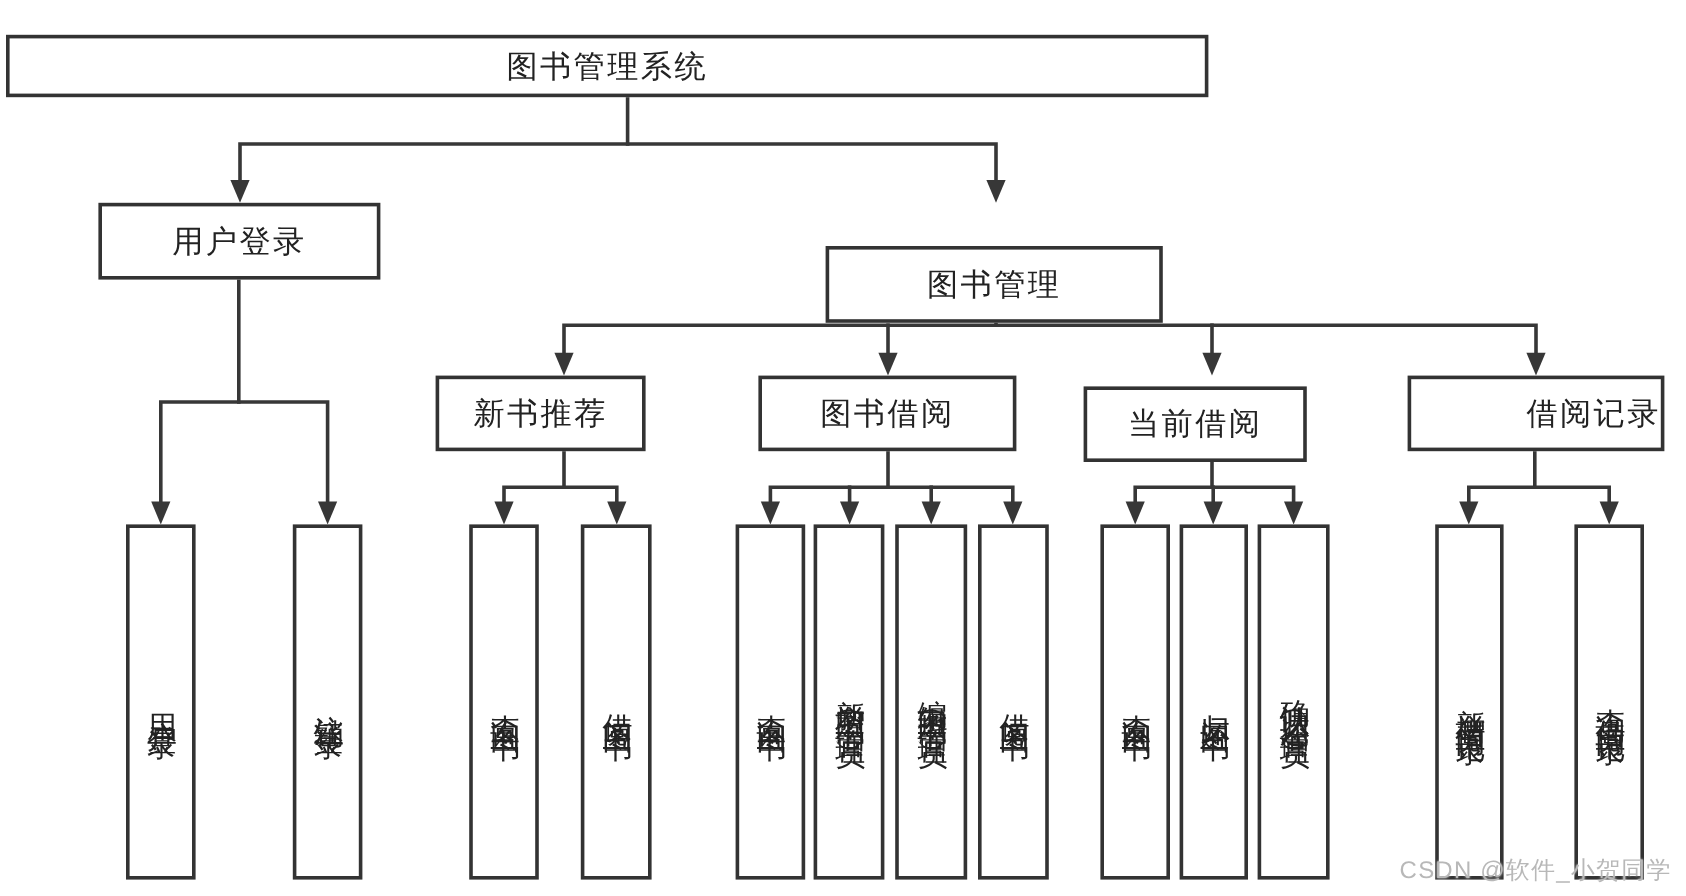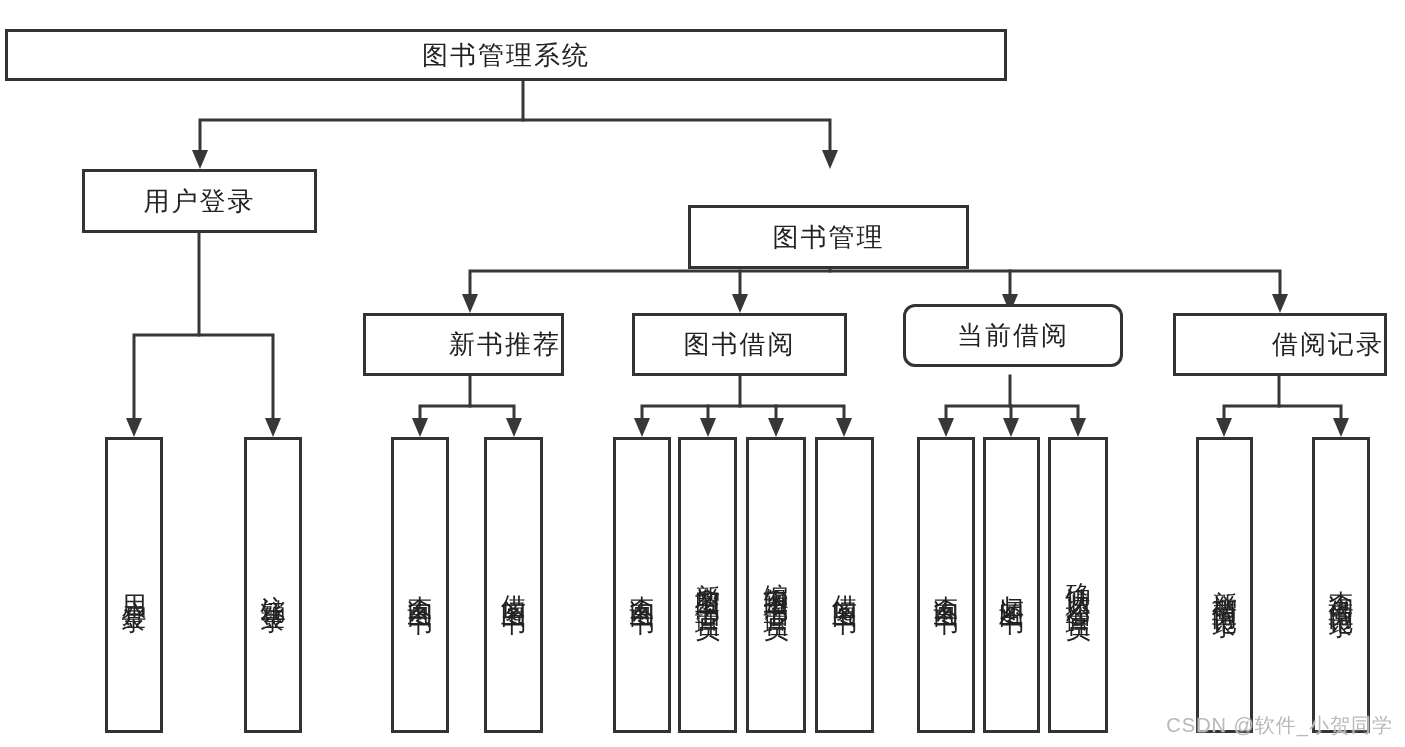--- a/index.html
+++ b/index.html
@@ -127,27 +127,27 @@
     <span class="lbl">图书管理系统</span>
   </div>
 
   <div class="box" style="left:82px; top:169px; width:235px; height:64px;">
     <span class="lbl">用户登录</span>
   </div>
   <div class="box" style="left:688px; top:169px; width:281px; height:64px;margin-top:36px;">
     <span class="lbl">图书管理</span>
   </div>
 
-  <div class="box" style="left:363px; top:313px; width:201px; height:63px;justify-content:flex-end;">
+  <div class="box" style="left:363px; top:313px; width:175px; height:63px;">
     <span class="lbl">新书推荐</span>
   </div>
   <div class="box" style="left:632px; top:313px; width:215px; height:63px;">
     <span class="lbl">图书借阅</span>
   </div>
-  <div class="box" style="left:903px; top:304px; width:220px; height:63px;border-radius:12px;">
+  <div class="box" style="left:903px; top:322px; width:186px; height:63px;">
     <span class="lbl">当前借阅</span>
   </div>
   <div class="box" style="left:1173px; top:313px; width:214px; height:63px;justify-content:flex-end;">
     <span class="lbl">借阅记录</span>
   </div>
 
   <div class="box vert" style="left:105px; top:437px; width:58px; height:296px;">
     <span class="lbl">用户登录</span>
   </div>
   <div class="box vert" style="left:244px; top:437px; width:58px; height:296px;">

